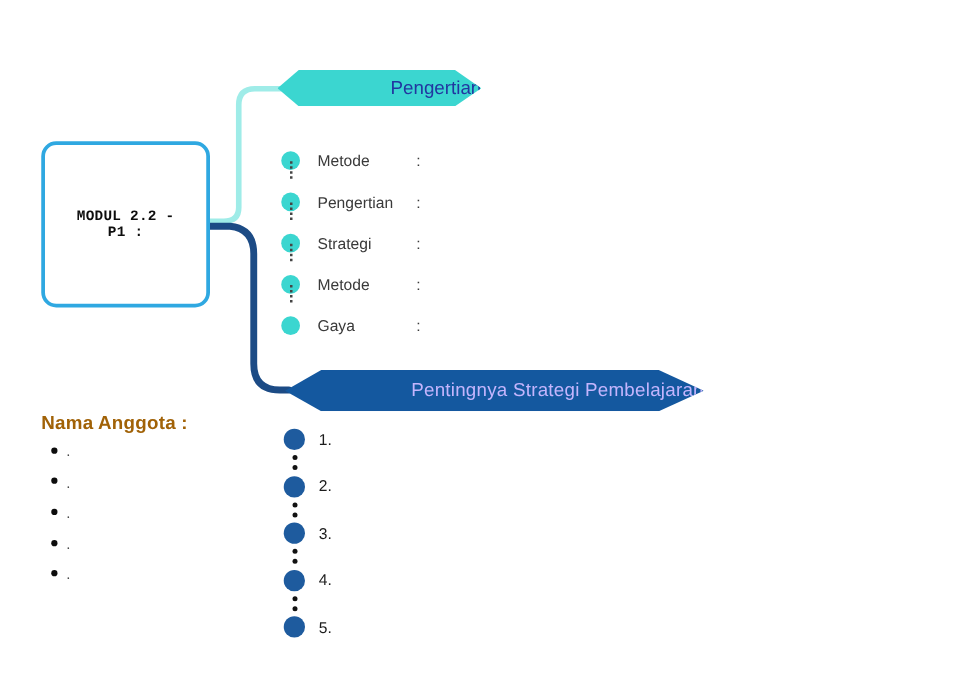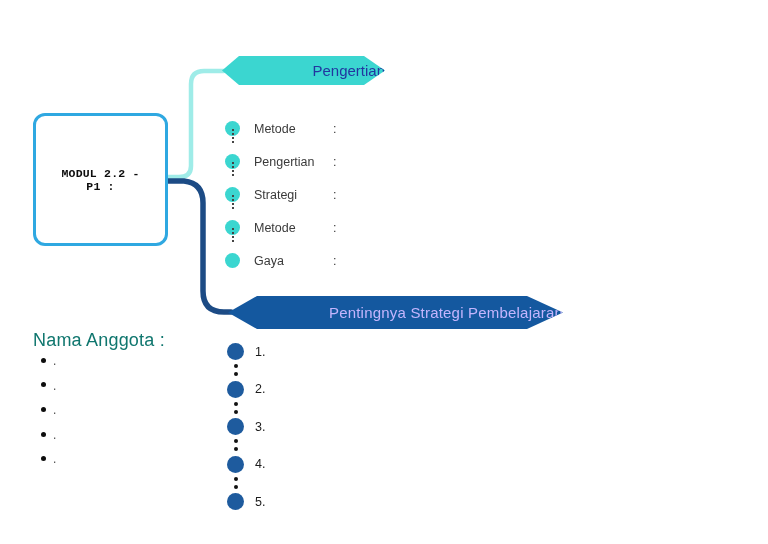--- a/index.html
+++ b/index.html
@@ -44,21 +44,21 @@
   
   .num-list{position:absolute;left:227px;top:333px;width:120px;z-index:2;}
   .num-row{height:37.5px;display:flex;align-items:center;}
   .num-bullet{width:17px;height:17px;border-radius:50%;background:#1E5B9E;flex:0 0 17px;}
   .num-label{margin-left:11px;font-size:12.5px;color:#1c1c1c;}
   .ndots{position:absolute;left:6.5px;display:flex;flex-direction:column;gap:4px;}
   .ndots i{display:block;width:4px;height:4px;border-radius:50%;background:#121212;}
 
   
   .members{position:absolute;left:33px;top:330px;width:140px;height:145px;z-index:2;}
-  .members-heading{position:absolute;left:0;top:0;font-size:18px;color:#0f766e;letter-spacing:.2px;}
+  .members-heading{position:absolute;left:0;top:0;font-size:15px;color:#a16207;letter-spacing:.2px;font-weight:bold;}
   .member-row{position:absolute;height:14px;display:flex;align-items:center;}
   .member-bullet{position:absolute;left:8px;width:5px;height:5px;border-radius:50%;background:#0d0d0d;}
   .member-dot{position:absolute;left:20px;top:1px;font-size:12px;color:#4a4a4a;}
 </style>
 </head>
 <body>
 
 <div class="canvas">
 
   <svg class="connectors" viewBox="0 0 768 544" xmlns="http://www.w3.org/2000/svg">

